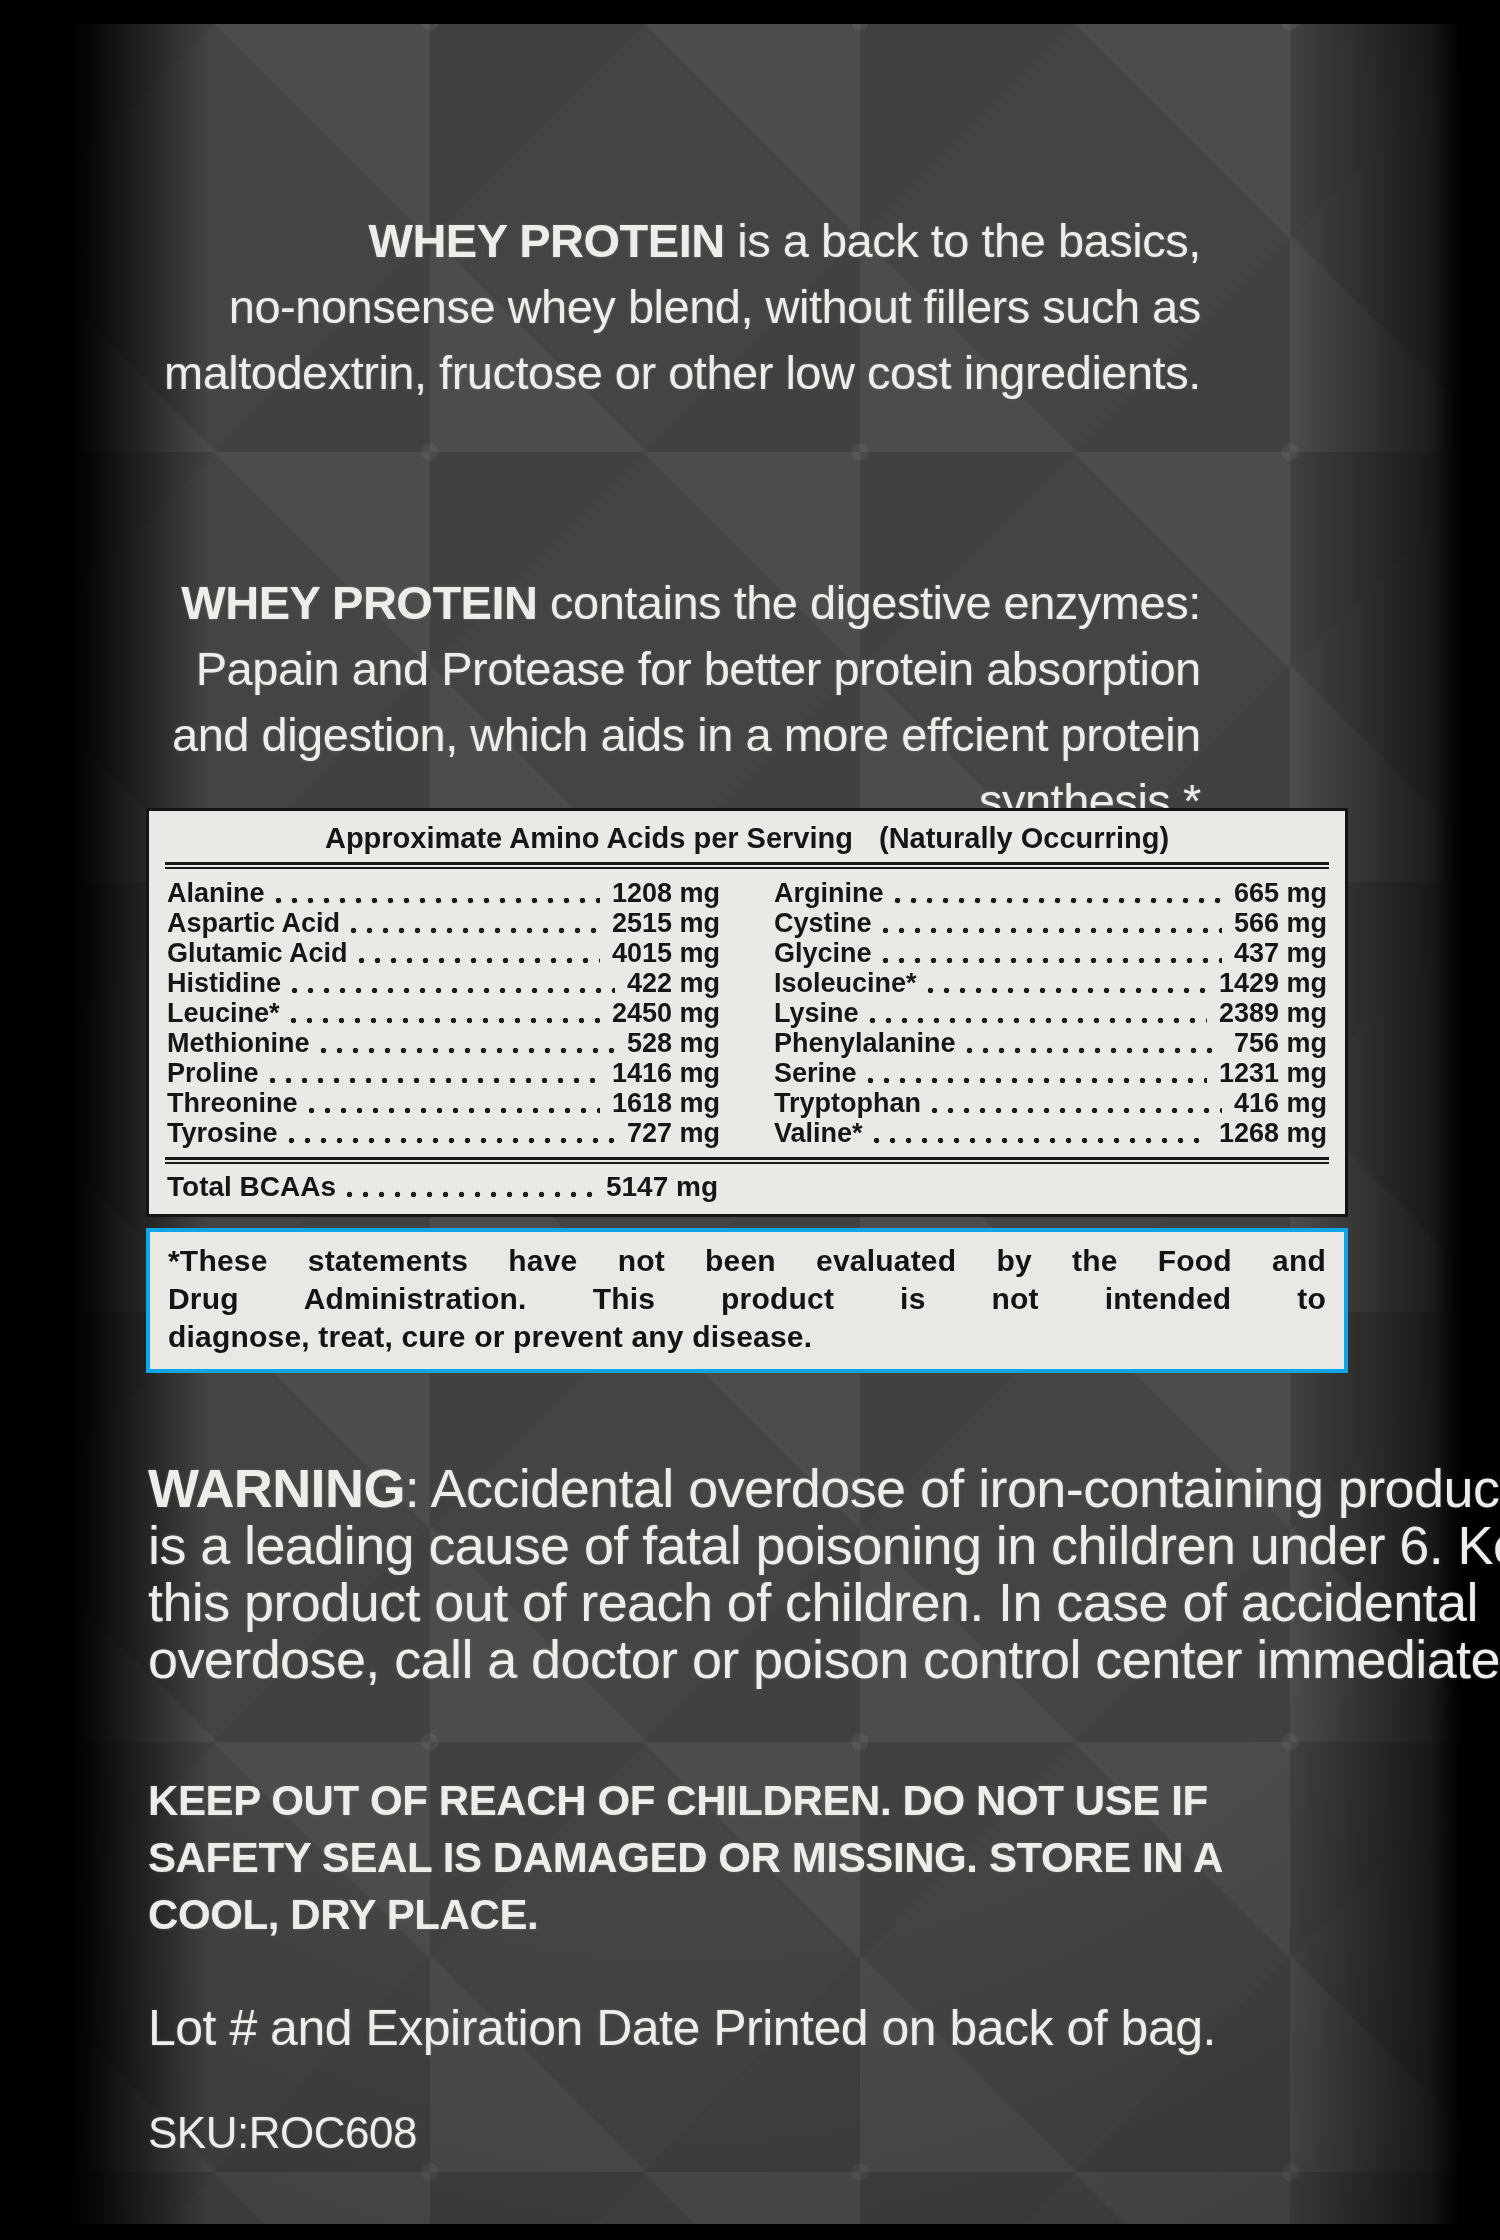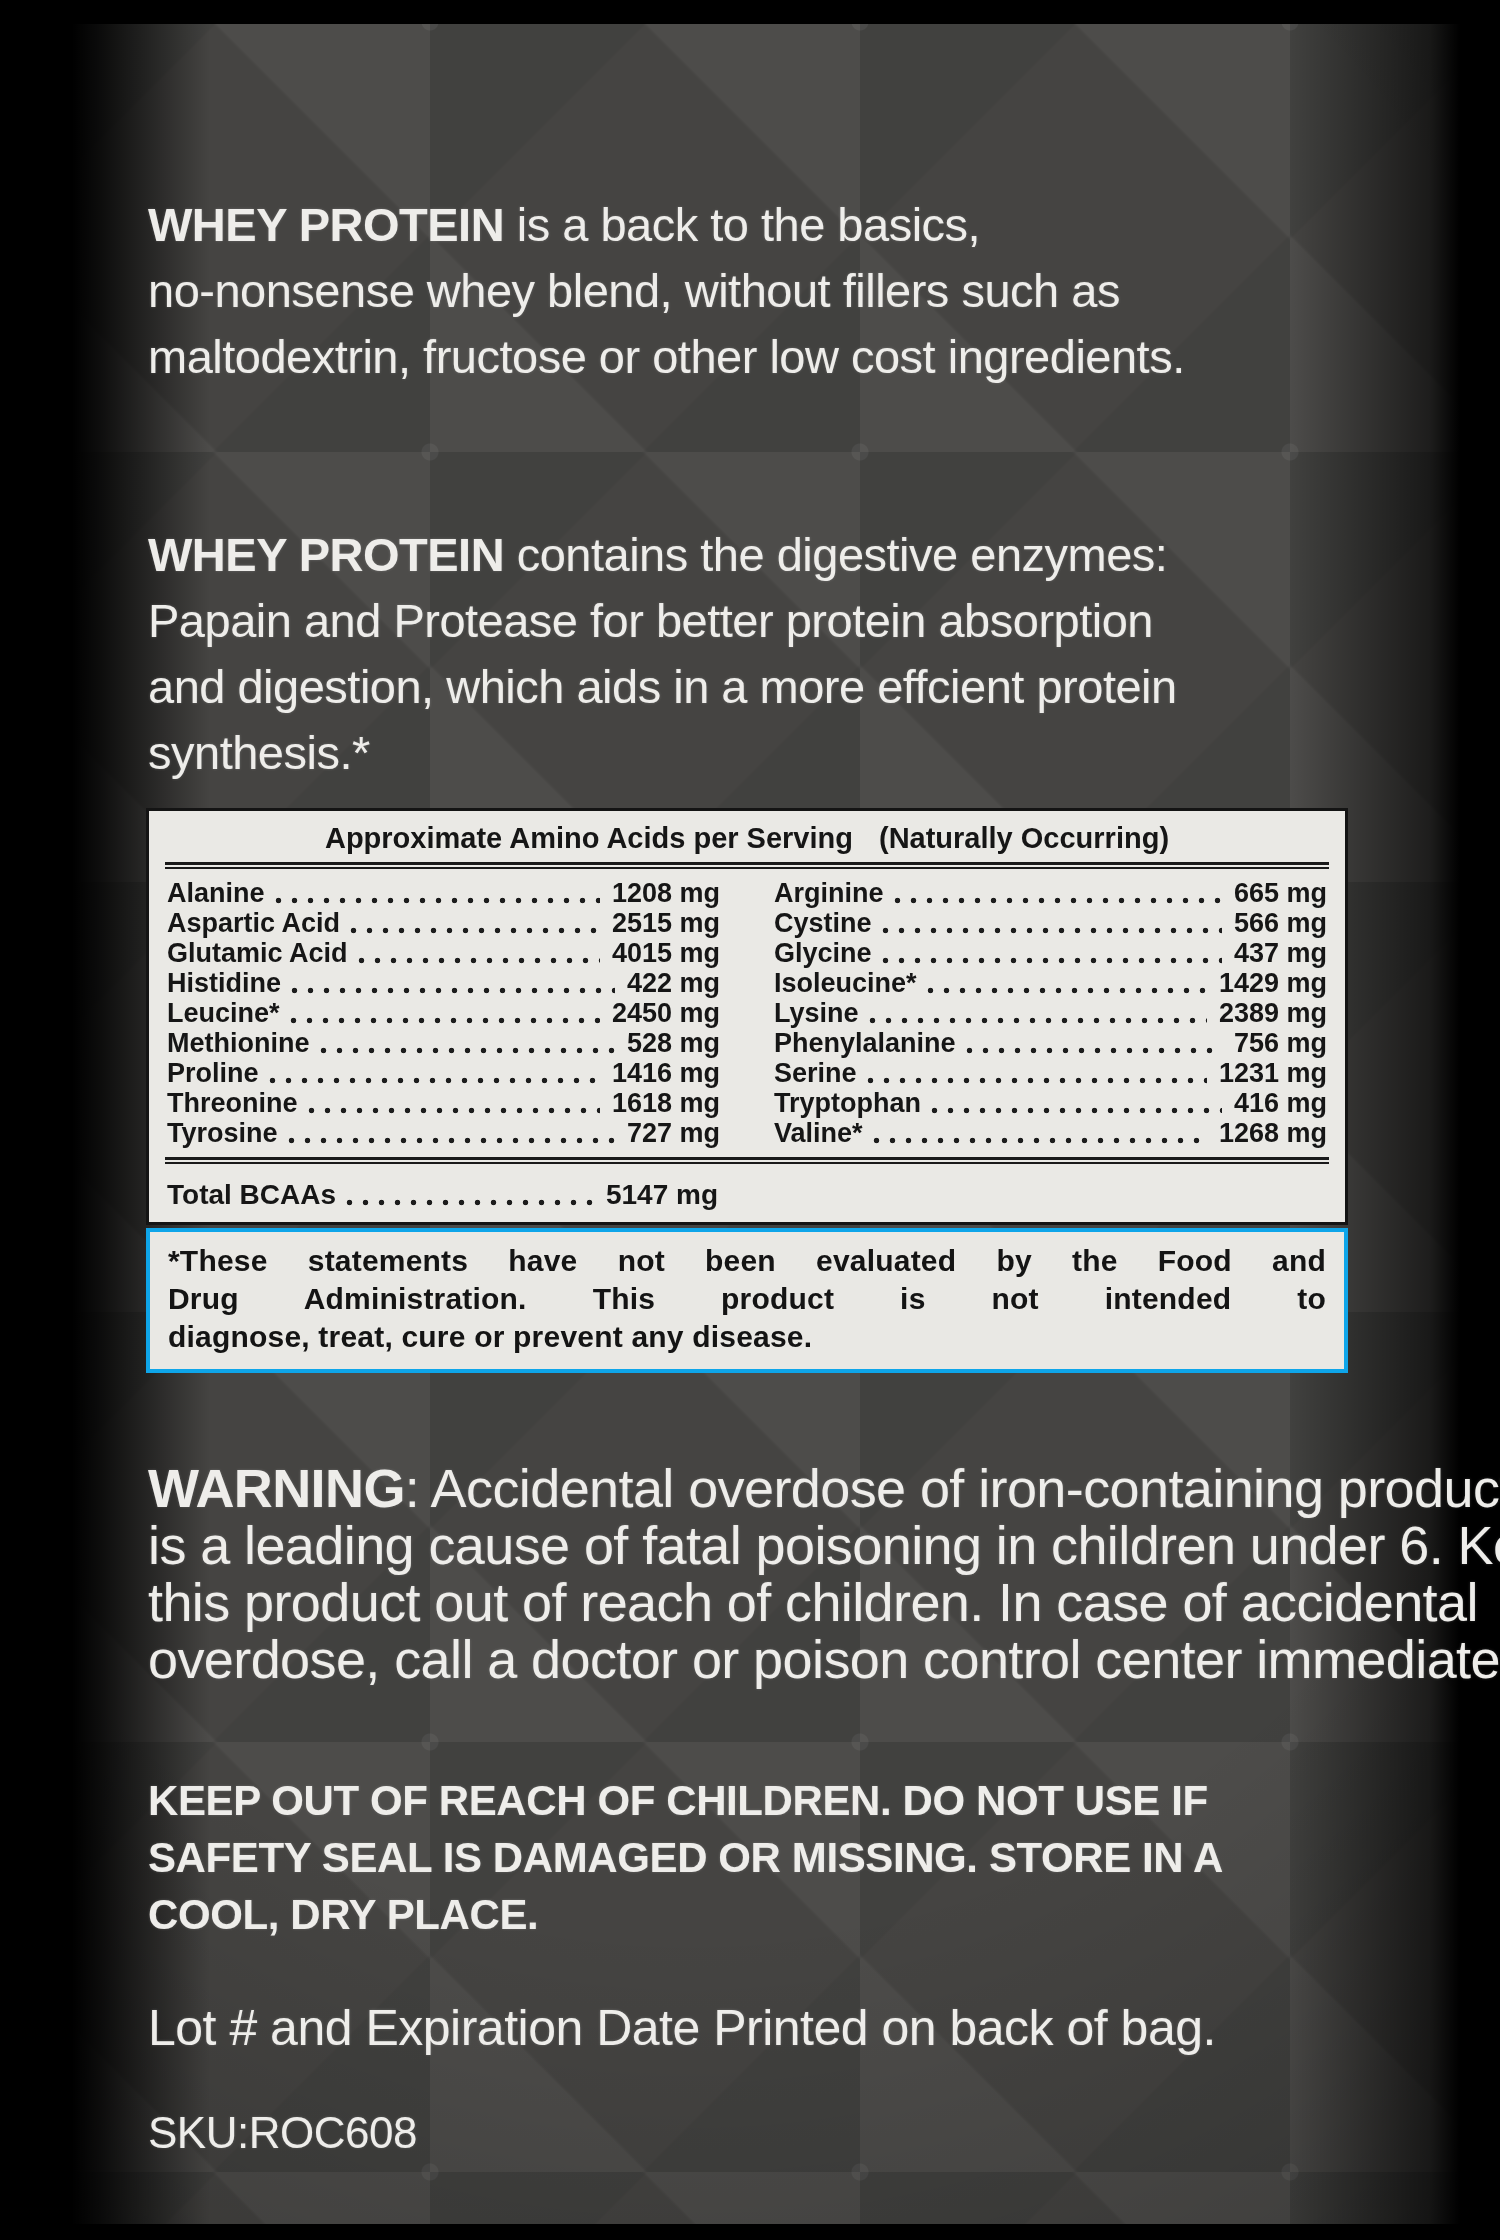--- a/index.html
+++ b/index.html
@@ -28,21 +28,21 @@
   .edge-left{position:absolute;left:0;top:0;width:220px;height:100%;
     background:linear-gradient(to right,#000 0 72px,rgba(0,0,0,0.82) 100px,rgba(0,0,0,0) 210px);}
   .edge-right{position:absolute;right:0;top:0;width:210px;height:100%;
     background:linear-gradient(to left,#000 0 40px,rgba(0,0,0,0.62) 70px,rgba(0,0,0,0) 100%);}
 
   
   .copy{position:absolute;color:#eeedea;white-space:pre;}
   .copy b{font-weight:700;}
   .intro{left:148px;top:60px;font-size:47px;line-height:66px;letter-spacing:-0.5px;
     text-shadow:0 0 3px rgba(240,240,240,0.22);}
-  .intro p{margin:0;}
+  .intro p{margin:16px;text-align:right;}
   .warning-block{left:148px;top:1460px;font-size:54px;line-height:57px;letter-spacing:-0.6px;
     text-shadow:0 0 3px rgba(240,240,240,0.2);}
   .keepout{left:148px;top:1772px;font-size:42px;line-height:57px;font-weight:700;letter-spacing:-0.4px;
     text-shadow:0 0 3px rgba(240,240,240,0.2);}
   .lotline{left:148px;top:1996px;font-size:50px;line-height:64px;letter-spacing:-0.5px;
     text-shadow:0 0 3px rgba(240,240,240,0.22);}
   .sku{left:148px;top:2106px;font-size:44px;line-height:54px;font-weight:400;letter-spacing:-0.5px;
     text-shadow:0 0 3px rgba(240,240,240,0.2);}
 
   
@@ -55,21 +55,21 @@
   .t-head .note{font-weight:700;margin-left:26px;}
   .rule{height:2px;border-top:3px solid #1a1a1a;border-bottom:2px solid #1a1a1a;margin-top:5px;}
   .cols{display:flex;gap:54px;padding:9px 2px 4px 2px;}
   .col{flex:1;min-width:0;}
   .arow{display:flex;align-items:baseline;font-size:27px;line-height:30px;font-weight:700;}
   .nm{white-space:pre;}
   .val{white-space:pre;margin-left:2px;}
   .dots{flex:1;align-self:flex-end;height:7px;margin:0 10px 4px 10px;
     background-image:radial-gradient(circle at 3.5px 3.5px,#1d1d1d 2.4px,rgba(0,0,0,0) 3.1px);
     background-size:16px 7px;background-repeat:repeat-x;}
-  .total-wrap{width:calc(50% - 27px);padding:16px 2px 0 2px;box-sizing:border-box;}
+  .total-wrap{width:calc(50% - 27px);padding:8px 2px 0 2px;box-sizing:border-box;}
   .total-wrap .arow{font-size:28px;}
 
   
   .disclaimer{
     position:absolute;left:146px;top:1228px;width:1202px;box-sizing:border-box;
     background:#e9e8e4;border:4px solid #0ea5e9;
     padding:10px 18px 13px 18px;color:#141414;
     font-size:30px;line-height:38px;font-weight:700;letter-spacing:0.2px;
   }
   .disc-line{text-align:justify;text-align-last:justify;}

